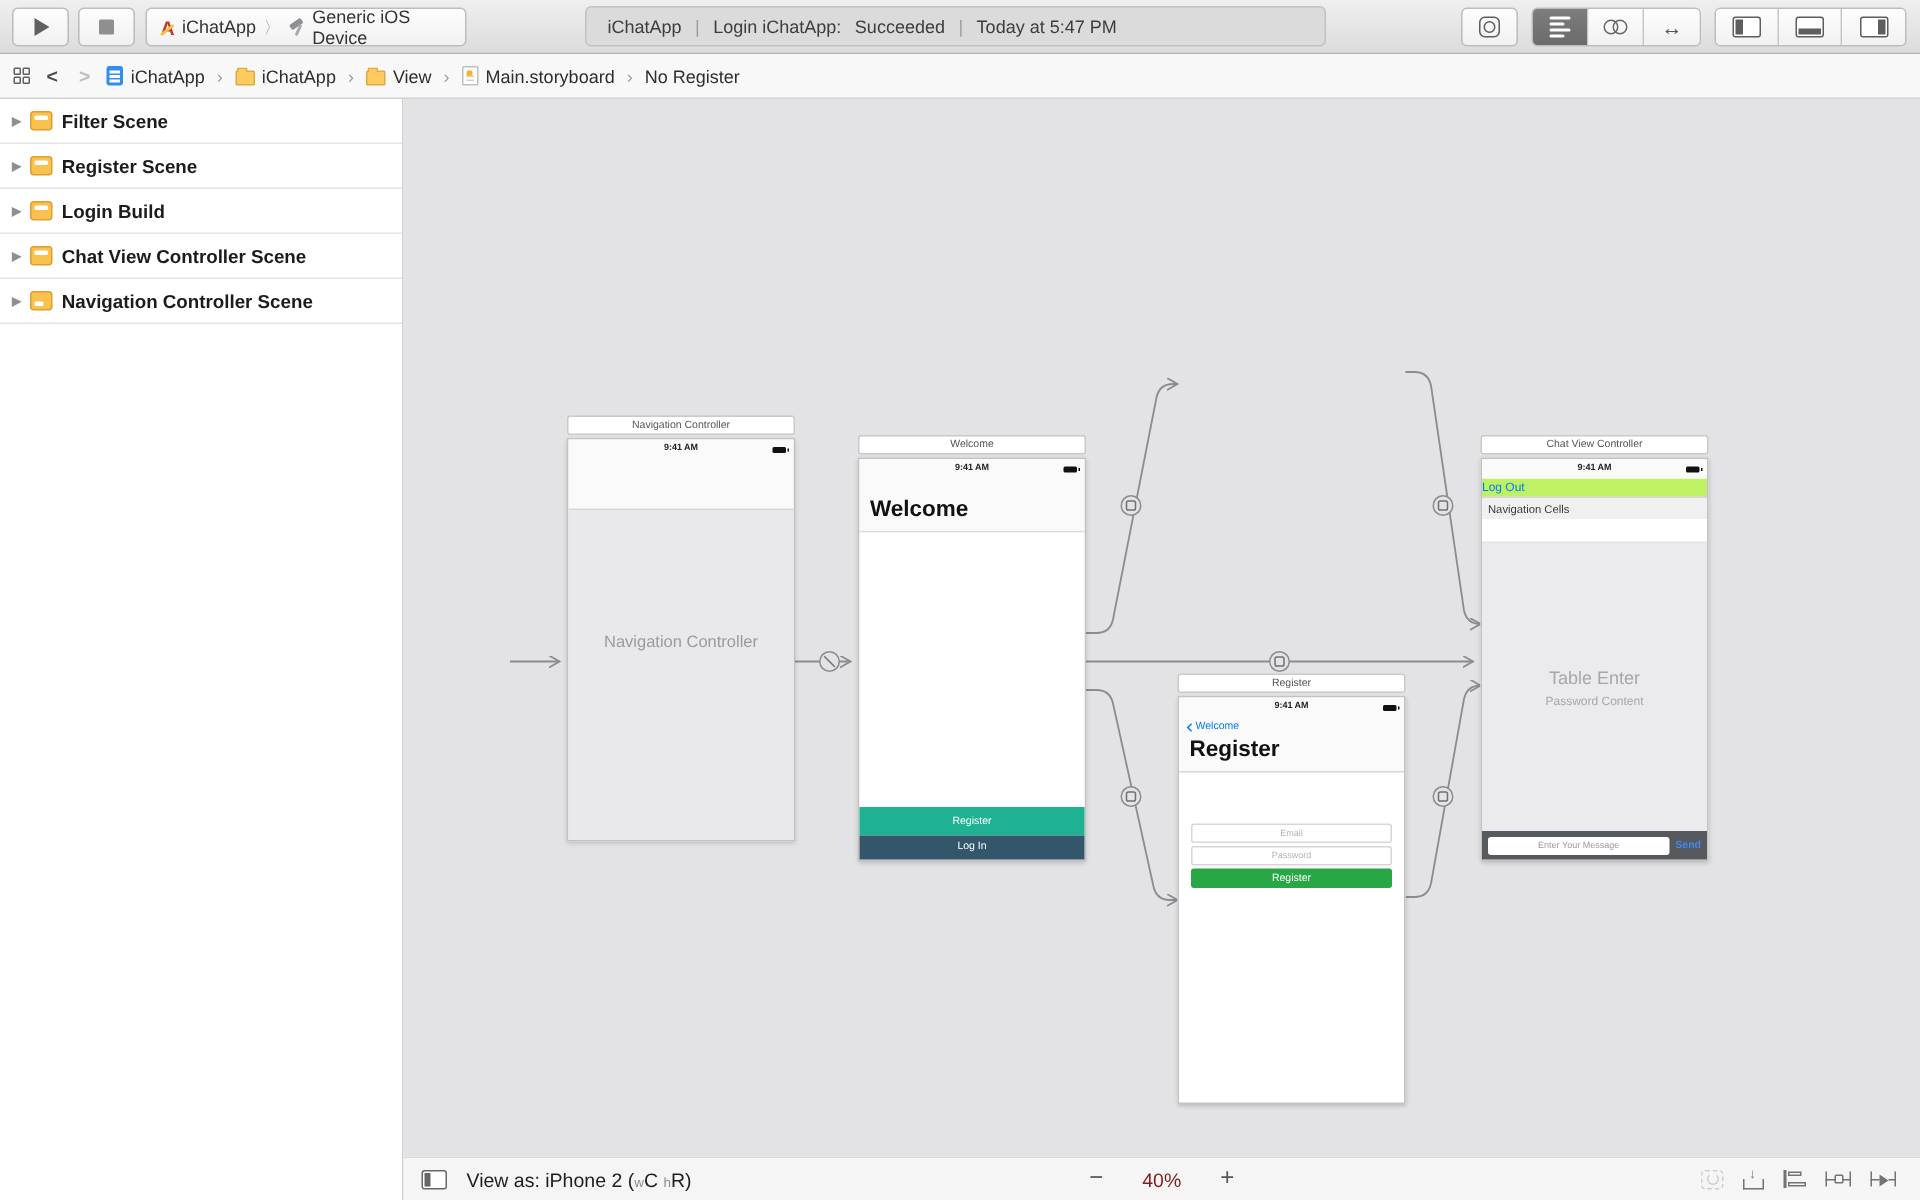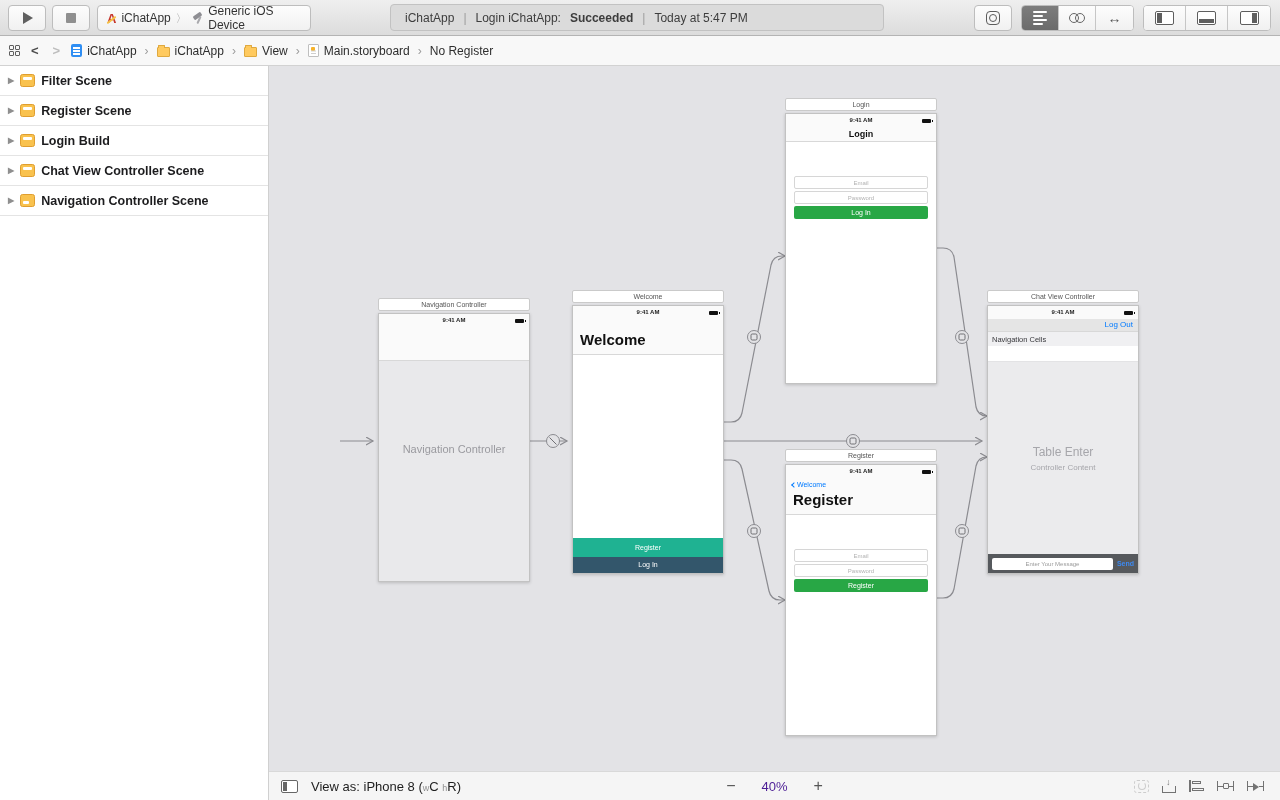--- a/index.html
+++ b/index.html
@@ -16,21 +16,21 @@
   .scheme { left:97px; width:214px; padding:0 9px; justify-content:flex-start; gap:5px; font-size:12px; color:#333; }
   .xcode-a { position:relative; font-weight:800; font-size:13px; color:#c6362c; line-height:1; }
   .xcode-a::after { content:""; position:absolute; left:-1px; top:7px; width:11px; height:2px; background:#f6c244; transform:rotate(-38deg); border-radius:1px; }
   .crumb-sep { color:#a5a5a5; font-size:11px; }
   .hammer { position:relative; width:13px; height:12px; }
   .hammer::before { content:""; position:absolute; left:1px; top:2px; width:9px; height:4px; background:#8e8e93; border-radius:1px; transform:rotate(-35deg); }
   .hammer::after { content:""; position:absolute; left:6px; top:4px; width:2px; height:8px; background:#a9a9ad; transform:rotate(25deg); border-radius:1px; }
   .status-pill { position:absolute; left:390px; top:4px; width:494px; height:27px; background:#dbdbdb; border:1px solid #c2c2c2;
                  border-radius:4px; display:flex; align-items:center; padding-left:14px; gap:9px; font-size:12px; color:#3d3d3d; }
   .pill-sep { color:#9d9d9d; }
-  .bold { font-weight:700; }
+  .bold { font-weight:400; }
   .tb-right { position:absolute; right:9px; top:5px; display:flex; gap:9px; align-items:center; }
   .lib-btn { position:static; width:38px; height:26px; }
   .lib-glyph { width:14px; height:14px; border:1.5px solid #5c5c5c; border-radius:4px; display:flex; align-items:center; justify-content:center; }
   .lib-glyph::after { content:""; width:6px; height:6px; border:1.5px solid #5c5c5c; border-radius:50%; }
   .seg-group { display:flex; height:26px; border:1px solid #bdbdbd; border-radius:4px; overflow:hidden; background:#fff; }
   .seg { width:37px; display:flex; align-items:center; justify-content:center; background:linear-gradient(#fdfdfd,#f1f1f1); border-right:1px solid #c6c6c6; }
   .seg:last-child { border-right:none; }
   .seg.sel { background:linear-gradient(#7d7d7d,#6b6b6b); }
   .hamb { display:flex; flex-direction:column; gap:2px; }
   .hamb i { display:block; height:2px; background:#fff; border-radius:1px; }
@@ -99,39 +99,39 @@
   
   .navrow { height:15px; background:#fafafa; text-align:center; font-size:9px; font-weight:700; color:#111; line-height:14px; }
   .mock-field { position:absolute; left:8px; right:8px; height:13px; border:1px solid #d6d6d6; border-radius:2px; background:#fff; text-align:center; font-size:6px; color:#b3b3b3; line-height:12px; }
   .mock-btn-green { position:absolute; left:8px; right:8px; height:13px; background:#28a745; border-radius:2px; color:#fff; font-size:7px; text-align:center; line-height:13px; }
   
   .reg-head { height:37px; background:#fafafa; }
   .backrow { font-size:7px; color:#007aff; padding:3px 0 0 6px; display:flex; align-items:center; gap:1px; }
   .back-chev { display:inline-block; width:4px; height:4px; border-left:1.3px solid #007aff; border-bottom:1.3px solid #007aff; transform:rotate(45deg); }
   .reg-large { font-size:15px; font-weight:700; color:#111; padding:3px 0 0 7px; }
   
-  .chatnav { height:13px; background:#e5e5e5; text-align:right; padding-right:5px; font-size:8px; color:#007aff; line-height:12px; }
+  .chatnav { height:13px; background:#bef264; padding-right:5px; font-size:8px; color:#007aff; line-height:12px; }
   .cellshdr { height:14px; background:#f0f0f2; font-size:7.5px; color:#38383c; padding:3px 0 0 4px; }
   .cellrow { height:16px; background:#fff; border-bottom:1px solid #e3e3e5; }
   .tablearea { flex:1; background:#ebebed; display:flex; flex-direction:column; align-items:center; justify-content:center; }
   .tv-label { font-size:12px; color:#a6a6ab; }
   .pc-label { font-size:8px; color:#a6a6ab; margin-top:4px; }
   .chatbar { height:19px; background:#56595d; display:flex; align-items:center; padding:0 4px; gap:4px; }
   .chatinput { flex:1; height:12px; background:#fff; border-radius:2px; text-align:center; font-size:6px; color:#9b9b9b; line-height:12px; }
   .send-label { font-size:7px; font-weight:600; color:#3d8af2; }
 
   
   .canvas-footer { height:29px; background:#f5f5f5; border-top:1px solid #d9d9d9; position:relative; display:flex; align-items:center; }
   .outline-toggle { margin-left:12px; width:17px; height:13px; border:1.5px solid #666; border-radius:2px; position:relative; background:#fff; }
   .outline-toggle::before { content:""; position:absolute; left:1px; top:1px; bottom:1px; width:4px; background:#666; }
   .viewas { margin-left:13px; font-size:13px; color:#1e1e1e; }
   .trait-small { font-size:9px; color:#8e8e8e; }
   .zoom-cluster { position:absolute; left:50%; transform:translateX(-50%); display:flex; align-items:center; gap:26px; }
   .zoom-btn { font-size:16px; color:#555; line-height:1; }
-  .zoom-lvl { font-size:13px; color:#4c1d95; }
+  .zoom-lvl { font-size:13px; color:#7f1d1d; }
   .ib-icons { position:absolute; right:16px; display:flex; align-items:center; gap:13px; }
   .uf-icon { width:15px; height:13px; border:1px dashed #cdcdcd; border-radius:3px; display:flex; align-items:center; justify-content:center; }
   .uf-icon::after { content:""; width:6px; height:6px; border:1.2px solid #cdcdcd; border-radius:50%; border-top-color:transparent; }
   .embed-icon { position:relative; width:14px; height:13px; }
   .embed-icon::before { content:""; position:absolute; left:0; right:0; bottom:0; height:6px; border:1.5px solid #737373; border-top:none; }
   .embed-icon::after { content:"↓"; position:absolute; left:4px; top:-3px; font-size:9px; color:#737373; }
   .align-icon { position:relative; width:15px; height:12px; }
   .align-icon::before { content:""; position:absolute; left:0; top:0; bottom:0; width:1.5px; background:#737373; }
   .align-icon i { position:absolute; left:3px; border:1.2px solid #737373; background:#f5f5f5; }
   .align-icon .a1 { top:1px; width:9px; height:3px; }
@@ -308,21 +308,21 @@
         <g>
           <circle cx="693" cy="271" r="6.5" fill="#e3e3e6" stroke="#8b8b90"></circle>
           <rect x="690" y="268" width="6" height="6" rx="1.2" fill="none" stroke="#707074"></rect>
         </g>
         <g>
           <circle cx="693" cy="465" r="6.5" fill="#e3e3e6" stroke="#8b8b90"></circle>
           <rect x="690" y="462" width="6" height="6" rx="1.2" fill="none" stroke="#707074"></rect>
         </g>
       </svg>
 
-      <div class="scene" style="left:109px; top:232px;">
+      <div class="scene" style="left:109px; top:211px;">
         <div class="doc-title"><span>Navigation Controller</span></div>
         <div class="phone" style="height:269px;">
           <div class="statusbar">
             <span>9:41 AM</span>
             <span class="battery"></span>
           </div>
           <div class="nav-bararea hairline-b"></div>
           <div class="nav-content">
             <span>Navigation Controller</span>
           </div>
@@ -338,35 +338,20 @@
           </div>
           <div class="large-head hairline-b">
             <span>Welcome</span>
           </div>
           <div class="white-body"></div>
           <div class="btn-teal"><span>Register</span></div>
           <div class="btn-slate"><span>Log In</span></div>
         </div>
       </div>
 
-      <div class="scene" style="left:516px; top:32px;">
-        <div class="doc-title"><span>Login</span></div>
-        <div class="phone" style="height:271px;">
-          <div class="statusbar">
-            <span>9:41 AM</span>
-            <span class="battery"></span>
-          </div>
-          <div class="navrow hairline-b">
-            <span>Login</span>
-          </div>
-          <div class="mock-field" style="top:62px;"><span>Email</span></div>
-          <div class="mock-field" style="top:77px;"><span>Password</span></div>
-          <div class="mock-btn-green" style="top:92px;"><span>Log In</span></div>
-        </div>
-      </div>
 
       <div class="scene" style="left:516px; top:383px;">
         <div class="doc-title"><span>Register</span></div>
         <div class="phone" style="height:272px;">
           <div class="statusbar">
             <span>9:41 AM</span>
             <span class="battery"></span>
           </div>
           <div class="reg-head hairline-b">
             <div class="backrow">
@@ -388,35 +373,35 @@
             <span>9:41 AM</span>
             <span class="battery"></span>
           </div>
           <div class="chatnav hairline-b">
             <span>Log Out</span>
           </div>
           <div class="cellshdr"><span>Navigation Cells</span></div>
           <div class="cellrow"></div>
           <div class="tablearea">
             <span class="tv-label">Table Enter</span>
-            <span class="pc-label">Controller Content</span>
+            <span class="pc-label">Password Content</span>
           </div>
           <div class="chatbar">
             <div class="chatinput"><span>Enter Your Message</span></div>
             <span class="send-label">Send</span>
           </div>
         </div>
       </div>
 
     </div>
 
     <div class="canvas-footer">
       <span class="outline-toggle"></span>
       <span class="viewas">
-        <span>View as: iPhone 8 (</span><span class="trait-small">w</span><span>C</span> <span class="trait-small">h</span><span>R</span><span>)</span>
+        <span>View as: iPhone 2 (</span><span class="trait-small">w</span><span>C</span> <span class="trait-small">h</span><span>R</span><span>)</span>
       </span>
       <span class="zoom-cluster">
         <span class="zoom-btn">−</span>
         <span class="zoom-lvl">40%</span>
         <span class="zoom-btn">+</span>
       </span>
       <span class="ib-icons">
         <span class="uf-icon"></span>
         <span class="embed-icon"></span>
         <span class="align-icon">

